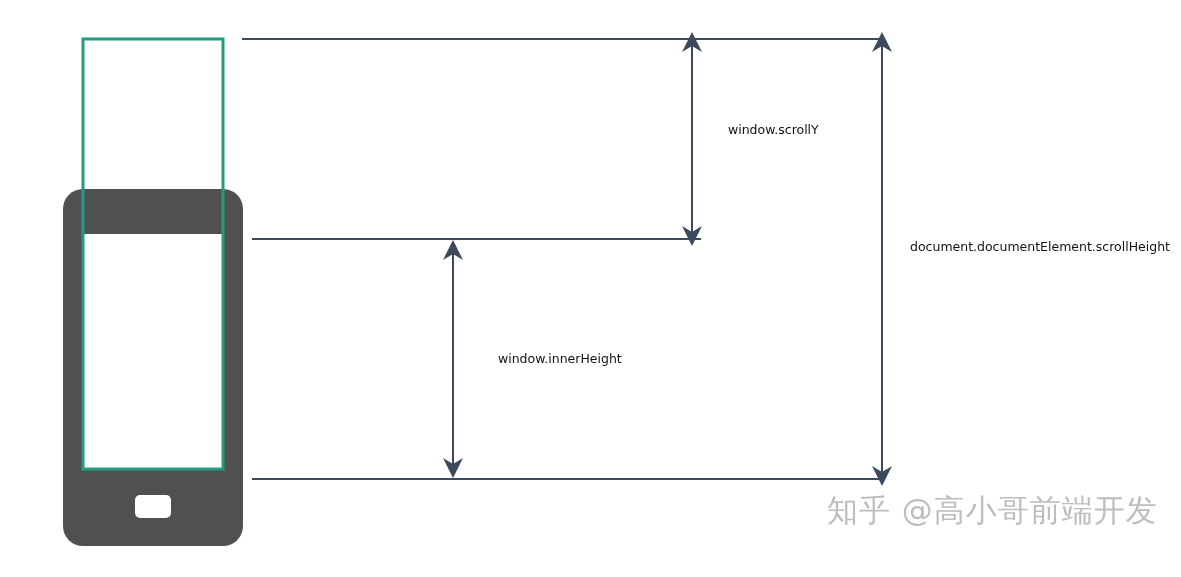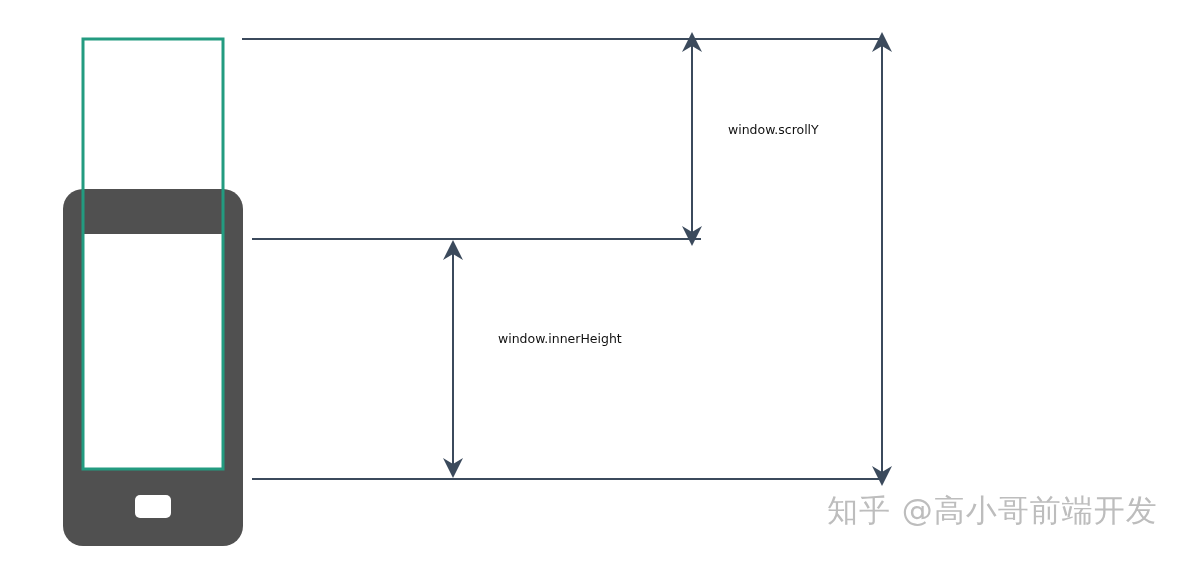--- a/index.html
+++ b/index.html
@@ -30,16 +30,17 @@
     <line x1="210" y1="39" x2="851" y2="39" stroke="#3b4a5c" stroke-width="2"></line>
     <line x1="220" y1="239" x2="669" y2="239" stroke="#3b4a5c" stroke-width="2"></line>
     <line x1="220" y1="479" x2="851" y2="479" stroke="#3b4a5c" stroke-width="2"></line>
 
     <line x1="660" y1="42" x2="660" y2="236" stroke="#3b4a5c" stroke-width="2" marker-start="url(#ah)" marker-end="url(#ah)"></line>
     <line x1="421" y1="250" x2="421" y2="468" stroke="#3b4a5c" stroke-width="2" marker-start="url(#ah)" marker-end="url(#ah)"></line>
     <line x1="850" y1="42" x2="850" y2="476" stroke="#3b4a5c" stroke-width="2" marker-start="url(#ah)" marker-end="url(#ah)"></line>
   </svg>
 
   <div class="label" style="left:696px; top:122px;">window.scrollY</div>
-  <div class="label" style="left:466px; top:331px;text-align:right;">window.innerHeight</div>
+  <div class="label" style="left:466px; top:351px;text-align:right;">window.innerHeight</div>
+  <div class="label" style="left:878px; top:239px;">document.documentElement.scrollHeight</div>
 
   <div class="watermark" style="left:795px; top:490px;">知乎 @高小哥前端开发</div>
 </div>
 
 </body></html>

